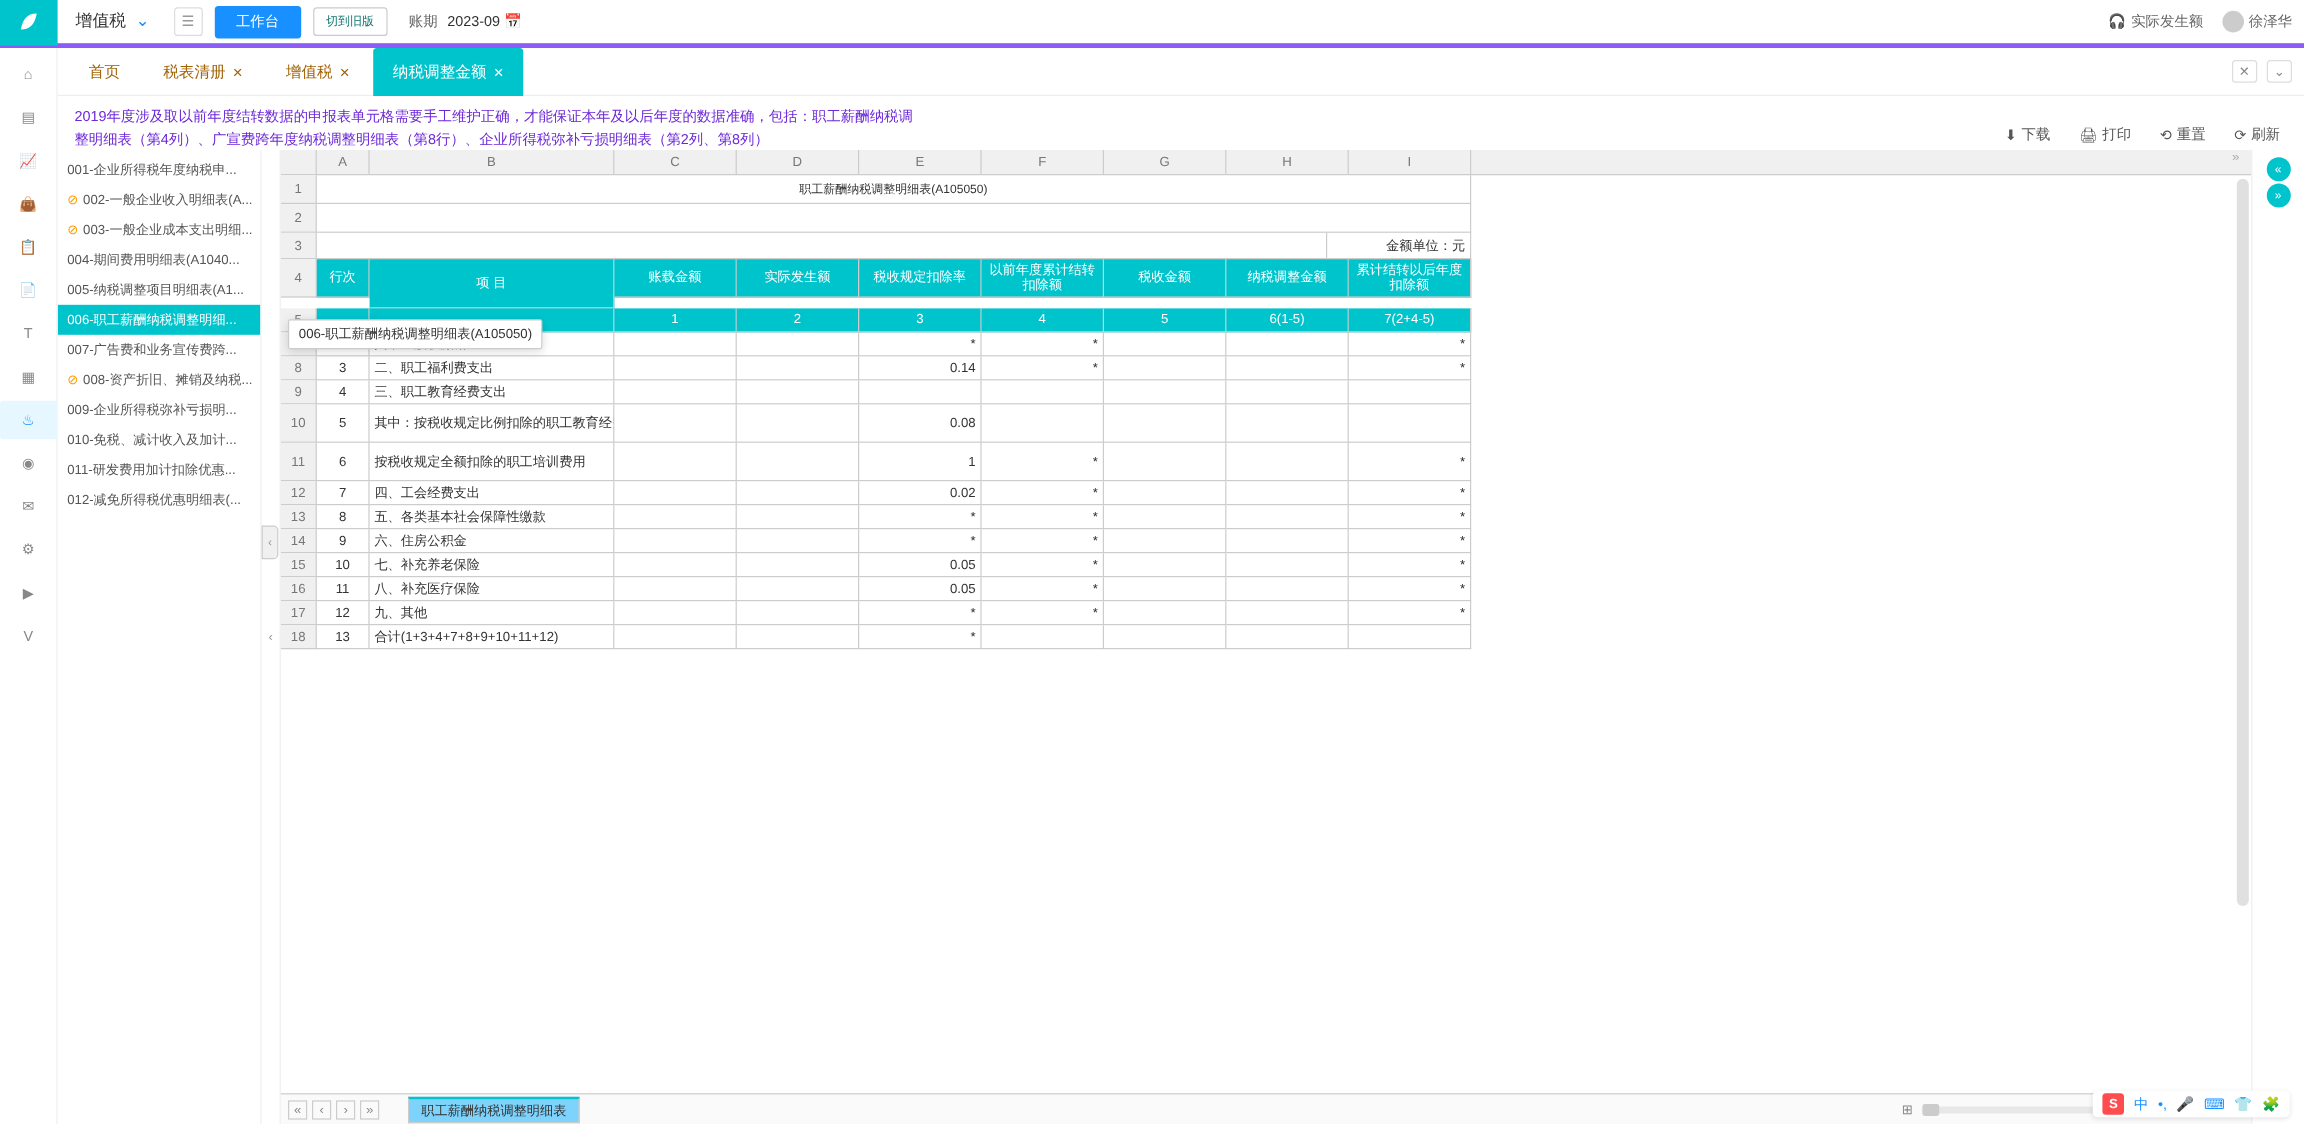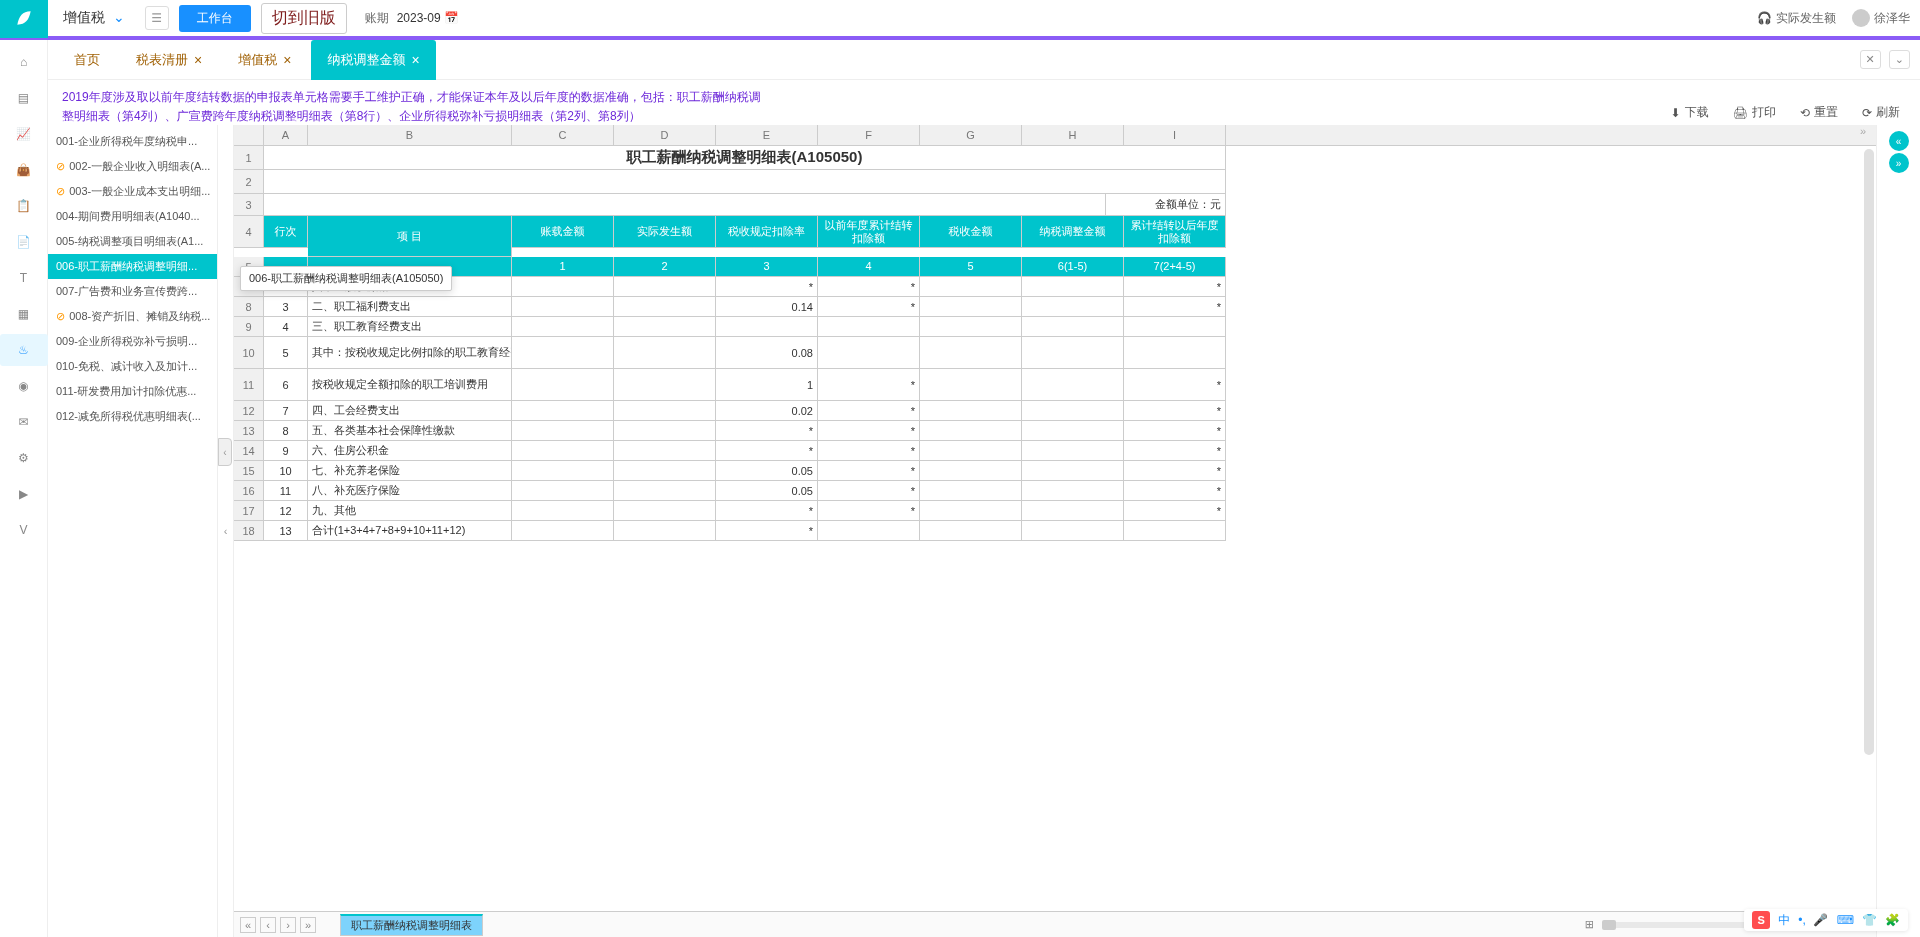--- a/index.html
+++ b/index.html
@@ -6,21 +6,21 @@
 body { font-family: "Microsoft YaHei", Arial, sans-serif; font-size: 12px; color: #333; background: #fff; overflow: hidden; }
 
 
 .top-header { height: 40px; display: flex; align-items: center; background: #fff; border-bottom: 4px solid #8b5cf6; padding: 0 10px 0 0; }
 .logo-area { width: 48px; height: 40px; background: #00c4cc; display: flex; align-items: center; justify-content: center; }
 .logo-area svg { fill: #fff; }
 .tax-dropdown { margin-left: 15px; font-size: 14px; }
 .tax-chevron { color: #1890ff; margin-left: 4px; cursor: pointer; }
 .icon-btn { width: 24px; height: 24px; border: 1px solid #ddd; border-radius: 3px; margin-left: 20px; display: flex; align-items: center; justify-content: center; cursor: pointer; color: #999; }
 .primary-btn { background: #1890ff; color: #fff; border: none; border-radius: 3px; padding: 5px 18px; margin-left: 10px; cursor: pointer; font-size: 12px; }
-.outline-btn { background: #fff; color: #7f1d1d; border: 1px solid #ccc; border-radius: 3px; padding: 4px 10px; margin-left: 10px; cursor: pointer; font-size: 16px; }
+.outline-btn { background: #fff; color: #0f766e; border: 1px solid #ccc; border-radius: 3px; padding: 4px 10px; margin-left: 10px; cursor: pointer; font-size: 10px; }
 .period-label { margin-left: 18px; color: #666; }
 .period-value { margin-left: 8px; color: #333; }
 .period-icon { color: #1890ff; margin-left: 4px; cursor: pointer; }
 .header-right { margin-left: auto; display: flex; align-items: center; gap: 16px; color: #666; }
 .header-right-item { display: flex; align-items: center; gap: 4px; cursor: pointer; }
 .avatar-circle { width: 18px; height: 18px; border-radius: 50%; background: #ccc; }
 
 
 .main-wrap { display: flex; height: calc(100vh - 40px); }
 
@@ -58,21 +58,21 @@
 
 
 .sheet-wrap { flex: 1; display: flex; flex-direction: column; position: relative; }
 .sheet-scroll { flex: 1; overflow: auto; }
 .col-headers { display: flex; background: #f0f0f0; border-bottom: 1px solid #ccc; font-size: 11px; color: #777; }
 .corner-cell { width: 30px; height: 20px; border-right: 1px solid #ccc; }
 .col-h { text-align: center; border-right: 1px solid #ccc; line-height: 20px; }
 .row-h { width: 30px; background: #f0f0f0; border-right: 1px solid #ccc; border-bottom: 1px solid #ccc; text-align: center; font-size: 11px; color: #777; display: flex; align-items: center; justify-content: center; flex-shrink:0; }
 .grid-row { display: flex; }
 .cell { border-right: 1px solid #ccc; border-bottom: 1px solid #ccc; padding: 2px 4px; font-size: 11px; overflow: hidden; white-space: nowrap; text-overflow: ellipsis; display: flex; align-items: center; }
-.title-cell { justify-content: center; font-weight: bold; font-size: 15px; }
+.title-cell { justify-content: center; font-weight: normal; font-size: 10px; }
 .th-cell { background: #00c4cc; color: #fff; justify-content: center; font-size: 11px; text-align: center; white-space: normal; line-height: 1.2; }
 .right-align { justify-content: flex-end; }
 .center-align { justify-content: center; }
 
 
 .sheet-bottom { height: 26px; border-top: 1px solid #ccc; display: flex; align-items: center; padding: 0 6px; gap: 4px; background: #fafafa; color: #888; font-size: 11px; }
 .nav-arrow { width: 16px; height: 16px; border: 1px solid #ccc; display:flex; align-items:center; justify-content:center; cursor:pointer; }
 .sheet-tab-name { border: 1px solid #ccc; border-top: 2px solid #00c4cc; padding: 2px 10px; background: #7dd3fc; color: #333; margin-left: 20px; }
 .bottom-slider { flex:1; display:flex; align-items:center; justify-content:flex-end; gap:8px; padding-right:8px;}
 .slider-bar { width:260px; height:6px; background:#e8e8e8; border-radius:3px; position:relative;}

